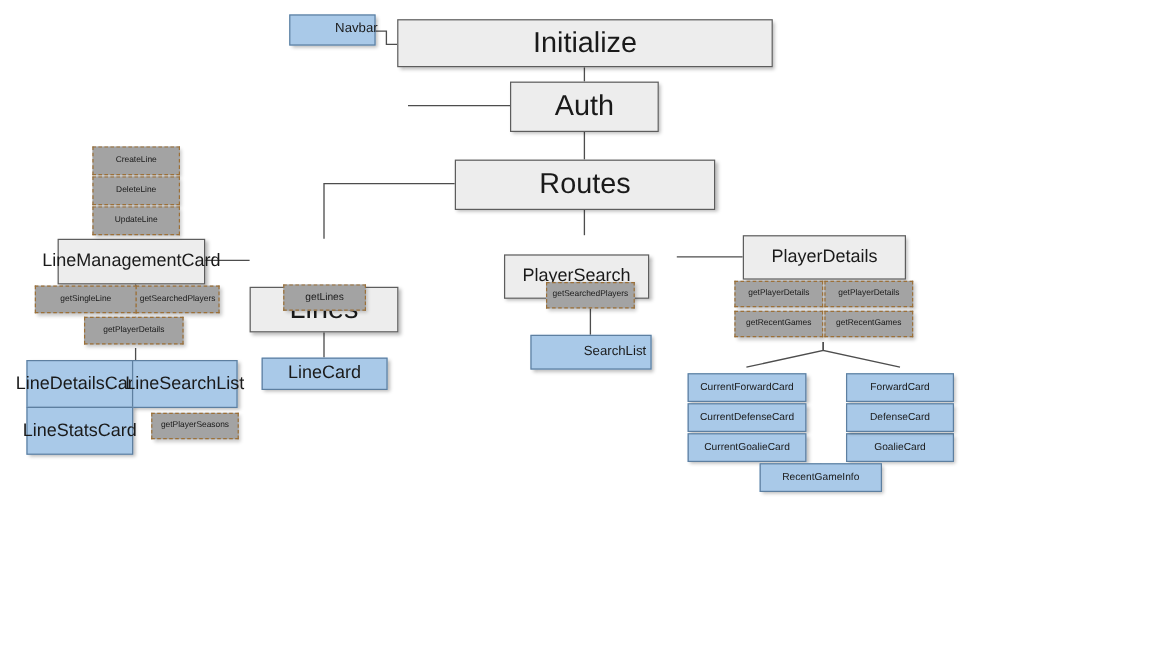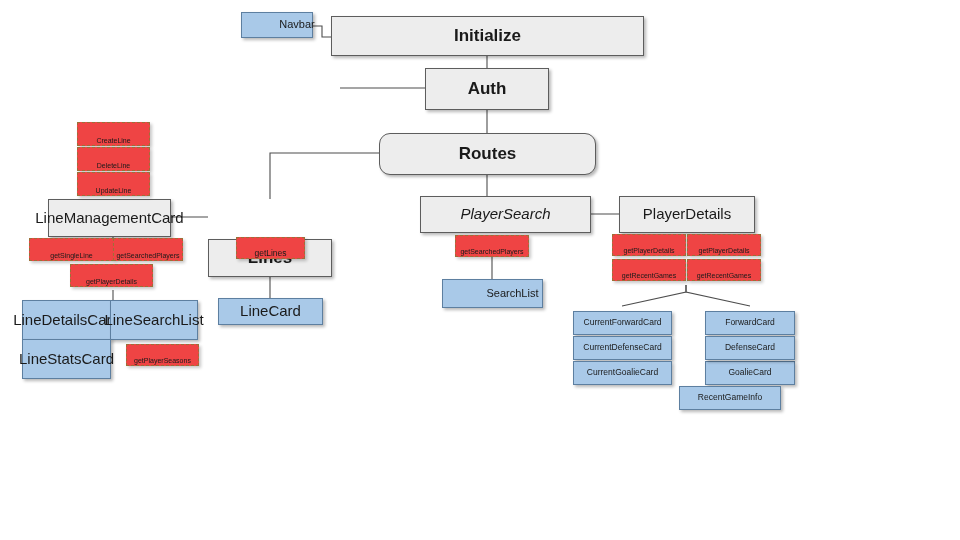--- a/index.html
+++ b/index.html
@@ -22,28 +22,27 @@
     text-align:center;
     color:#1a1a1a;
     border:1px solid #666666;
     box-shadow:2px 2px 3px rgba(0,0,0,0.28);
     line-height:1.08;
     z-index:2;
   }
   .view{ background:#ededed; border-color:#5d5d5d; }
   .component{ background:#a9c9e8; border-color:#5d7fa0; }
   .api{
-    background:#ef4444;
+    background:#a3a3a3;
     border:1px dashed #9c7038;
     box-shadow:2px 2px 3px rgba(0,0,0,0.22);
-    align-items:flex-end;
   }
 
   
-  .t-xl{font-size:17px;font-weight:bold;}
+  .t-xl{font-size:24px;}
   .t-lg{font-size:15px;}
   .t-md{font-size:11px;padding-left:40px;}
   .t-sm{font-size:8.5px;}
   .t-xs{font-size:7px;}
 
   
   .legend{position:absolute;left:0;top:496px;z-index:3;}
 </style>
 </head>
 <body>
@@ -86,33 +85,33 @@
 
   <div class="node view t-xl" style="left:331px;top:16px;width:313px;height:40px;">
     <span>Initialize</span>
   </div>
 
 
   <div class="node view t-xl" style="left:425px;top:68px;width:124px;height:42px;">
     <span>Auth</span>
   </div>
 
-  <div class="node view t-xl" style="left:379px;top:133px;width:217px;height:42px;border-radius:11px;">
+  <div class="node view t-xl" style="left:379px;top:133px;width:217px;height:42px;">
     <span>Routes</span>
   </div>
 
   <div class="node view t-lg" style="left:48px;top:199px;width:123px;height:38px;padding:0 3px;">
     <span>LineManagementCard</span>
   </div>
 
   <div class="node view t-xl" style="left:208px;top:199px;width:124px;height:38px;margin-top:40px;">
     <span>Lines</span>
   </div>
 
-  <div class="node view t-lg" style="left:420px;top:196px;width:171px;height:37px;font-style:italic;">
+  <div class="node view t-lg" style="left:420px;top:212px;width:121px;height:37px;">
     <span>PlayerSearch</span>
   </div>
 
   <div class="node view t-lg" style="left:619px;top:196px;width:136px;height:37px;">
     <span>PlayerDetails</span>
   </div>
 
   <div class="node component t-md" style="left:241px;top:12px;width:72px;height:26px;">
     <span>Navbar</span>
   </div>
@@ -150,21 +149,21 @@
   <div class="node component t-sm" style="left:705px;top:311px;width:90px;height:24px;">
     <span>ForwardCard</span>
   </div>
   <div class="node component t-sm" style="left:705px;top:361px;width:90px;height:24px;">
     <span>GoalieCard</span>
   </div>
   <div class="node component t-sm" style="left:705px;top:336px;width:90px;height:24px;">
     <span>DefenseCard</span>
   </div>
 
-  <div class="node component t-sm" style="left:633px;top:386px;width:102px;height:24px;margin-left:46px;">
+  <div class="node component t-sm" style="left:633px;top:386px;width:102px;height:24px;">
     <span>RecentGameInfo</span>
   </div>
 
   <div class="node api t-xs" style="left:77px;top:122px;width:73px;height:24px;">
     <span>CreateLine</span>
   </div>
   <div class="node api t-xs" style="left:77px;top:147px;width:73px;height:24px;">
     <span>DeleteLine</span>
   </div>
   <div class="node api t-xs" style="left:77px;top:172px;width:73px;height:24px;">

